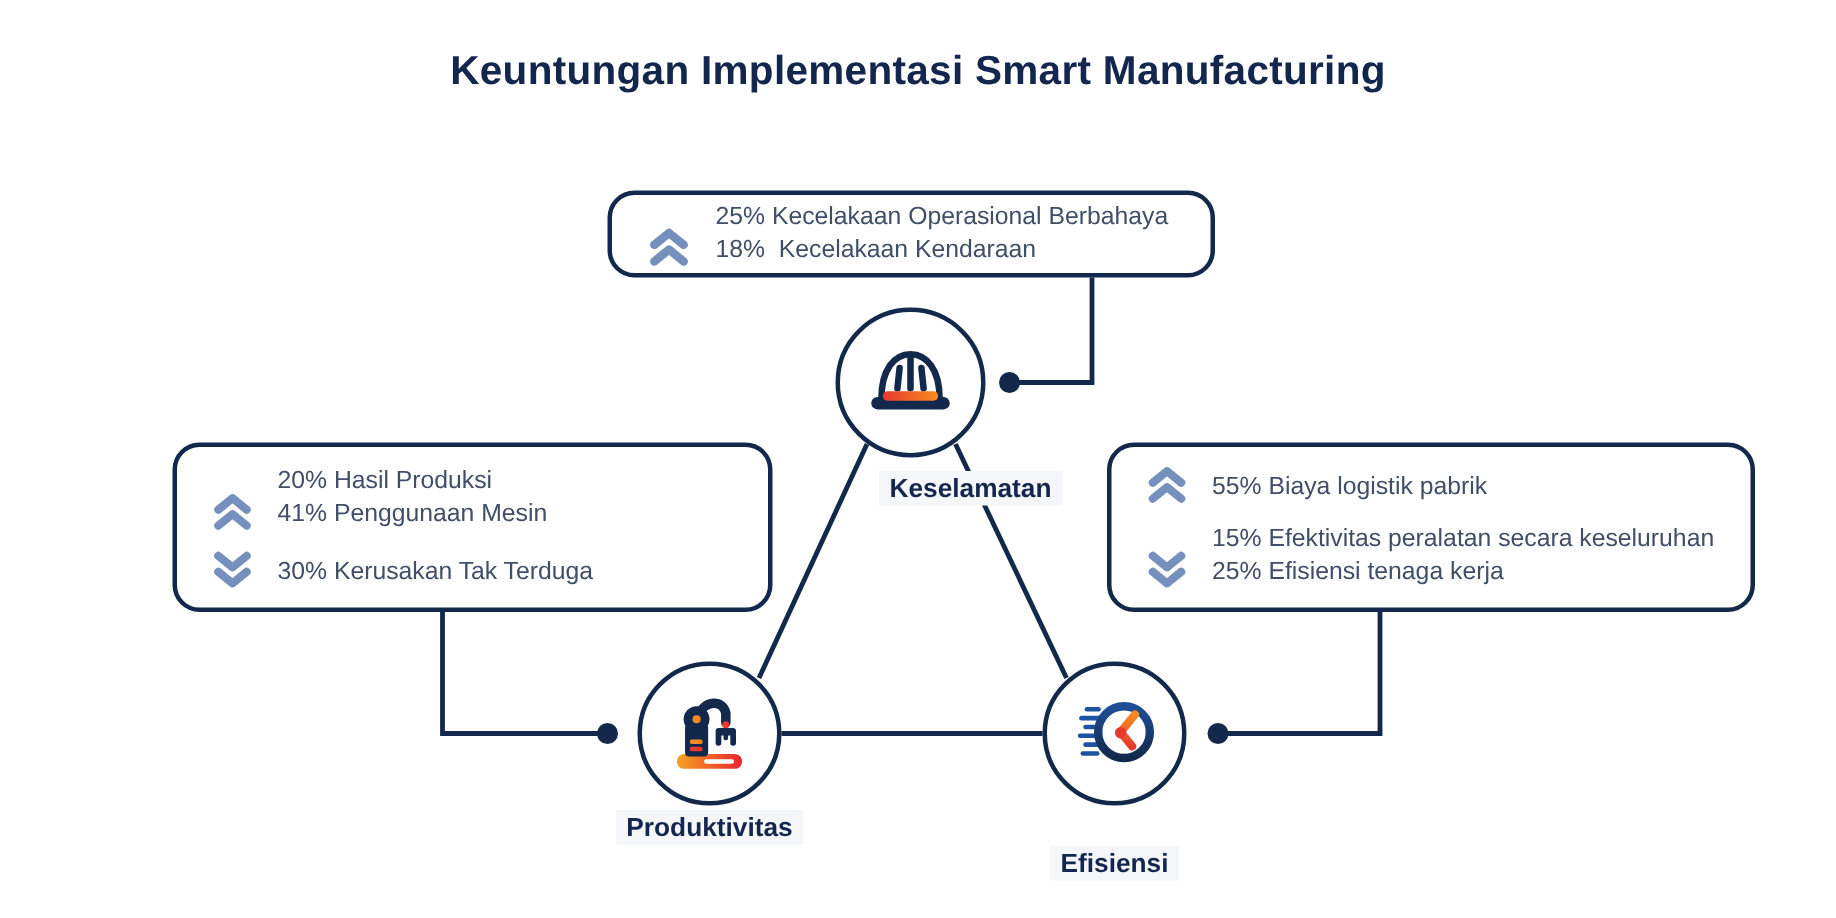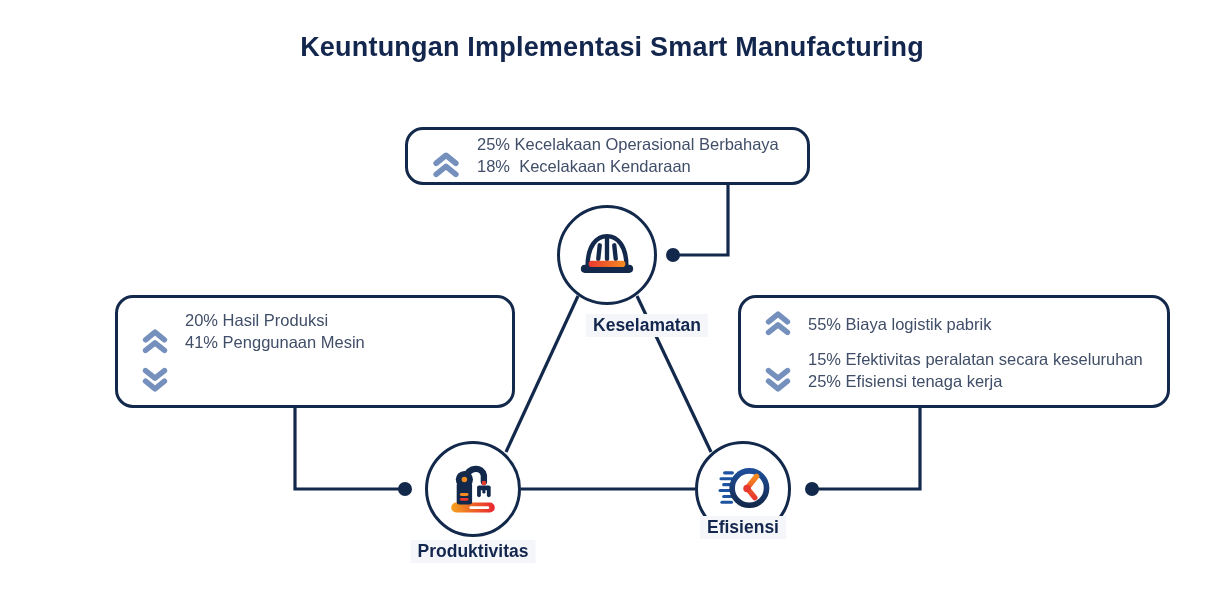--- a/index.html
+++ b/index.html
@@ -116,20 +116,21 @@
       </div>
     </div>
     <div class="group">
       <svg class="chev" width="30" height="26" viewBox="0 0 24 22">
         <g stroke="#7590bd" stroke-width="4.6" fill="none" stroke-linecap="round" stroke-linejoin="round">
           <path d="M4 3 L12 9.5 L20 3"></path>
             <path d="M4 12 L12 18.5 L20 12"></path>
         </g>
       </svg>
       <div class="lines">
+        <div class="stat-line">30% Kerusakan Tak Terduga</div>
       </div>
     </div>
   </div>
 
   <div class="callout" style="left:738px; top:295px; width:432px; height:113px;">
     <div class="group">
       <svg class="chev" width="30" height="26" viewBox="0 0 24 22">
         <g stroke="#7590bd" stroke-width="4.6" fill="none" stroke-linecap="round" stroke-linejoin="round">
           <path d="M4 10 L12 3.5 L20 10"></path>
             <path d="M4 19 L12 12.5 L20 19"></path>
@@ -218,15 +219,15 @@
         <rect x="9" y="25.5" width="12" height="3.4" rx="1.7"></rect>
         <rect x="5" y="32" width="16" height="3.4" rx="1.7"></rect>
         <rect x="9" y="38.5" width="12" height="3.4" rx="1.7"></rect>
         <rect x="7" y="45" width="14" height="3.4" rx="1.7"></rect>
       </g>
       <circle cx="39" cy="31" r="19" fill="#ffffff" stroke="url(#gradRing)" stroke-width="6.2"></circle>
       <path d="M47 18 L36.5 31 L45 41.5" fill="none" stroke="url(#gradHand)" stroke-width="6" stroke-linecap="round" stroke-linejoin="round"></path>
       <circle cx="36.5" cy="31.5" r="4.2" fill="#e8392f"></circle>
     </svg>
   </div>
-  <div class="node-label" style="left:743px; top:516px;">Efisiensi</div>
+  <div class="node-label" style="left:743px; top:564px;">Efisiensi</div>
 
 </div>
 
 </body></html>

